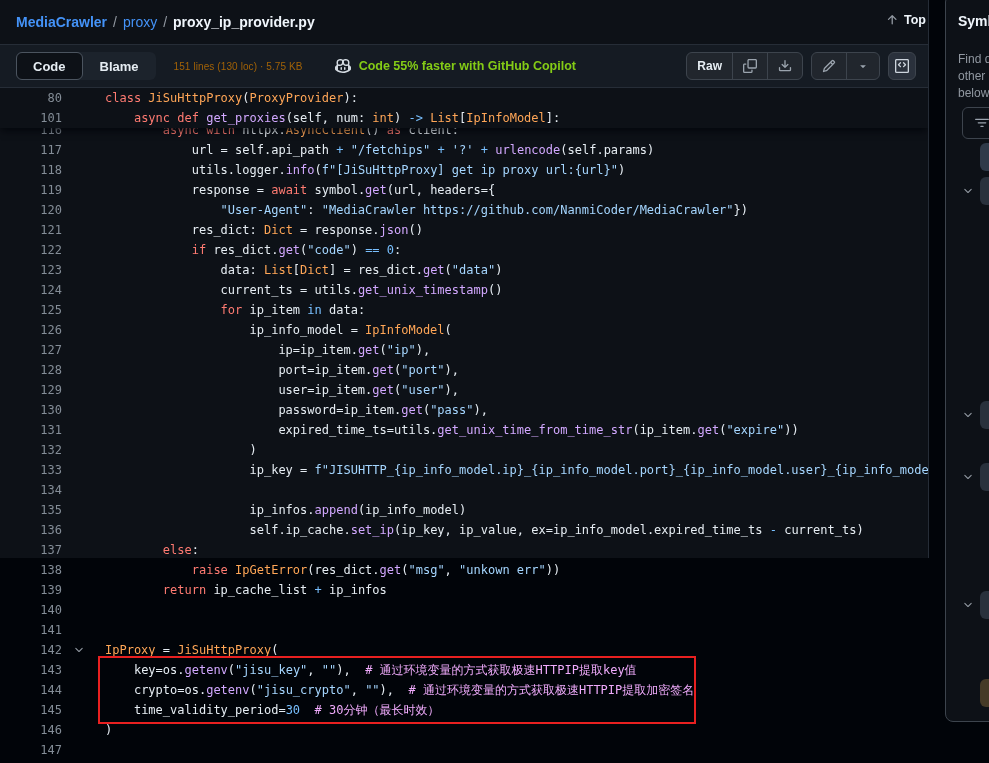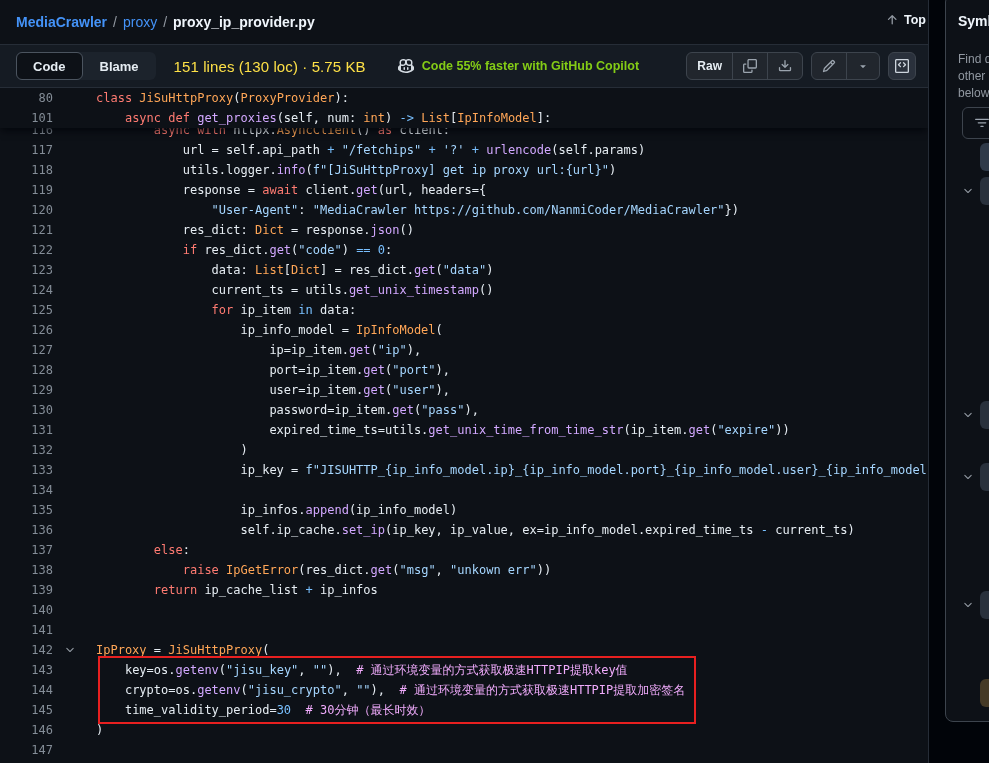--- a/index.html
+++ b/index.html
@@ -5,21 +5,21 @@
   * { margin:0; padding:0; box-sizing:border-box; }
   html,body { width:989px; height:763px; overflow:hidden; }
   body {
     background:#010409;
     font-family:"Liberation Sans","DejaVu Sans",sans-serif;
     color:#e6edf3;
     position:relative;
   }
   
   .file-card{
-    position:absolute; left:0; top:0; width:929px; height:763px;
+    position:absolute; left:0; top:0; width:929px; height:558px;
     background:#0d1117; border-right:1px solid #262d37;
   }
   .breadcrumb-row{
     height:44px; display:flex; align-items:center; padding:0 16px;
     font-size:14px;
   }
   .breadcrumb-row a{ color:#4493f8; text-decoration:none; cursor:pointer; }
   .crumb-repo{ font-weight:700; }
   .crumb-sep{ color:#9198a1; margin:0 6px; }
   .crumb-file{ font-weight:700; color:#f0f6fc; }
@@ -35,42 +35,42 @@
     display:flex; align-items:center; padding:0 12px 0 16px;
   }
   .seg-control{
     display:flex; background:#1c232c; border-radius:6px; height:28px; align-items:stretch;
   }
   .seg{
     padding:0 16px; display:flex; align-items:center; font-size:13px; font-weight:600;
     color:#e6edf3; border-radius:6px; cursor:pointer; border:1px solid transparent;
   }
   .seg.active{ background:#0d1117; border:1px solid #4b545f; }
-  .file-meta{ margin-left:18px; font-size:15px; color:#fde047; letter-spacing:.1px; }
+  .file-meta{ margin-left:18px; font-size:10px; color:#a16207; letter-spacing:.1px; }
   .copilot{ margin-left:32px; display:flex; align-items:center; gap:8px;
     font-size:12.5px; font-weight:700; color:#84cc16; }
   .copilot svg{ fill:#d5dce3; }
   .toolbar-right{ margin-left:auto; display:flex; align-items:center; gap:8px; }
   .btn-group{ display:flex; height:28px; border:1px solid #3d444d; border-radius:6px;
     background:#21262d; overflow:hidden; }
   .btn-seg{ display:flex; align-items:center; justify-content:center; padding:0 10px;
     font-size:12px; font-weight:600; color:#e6edf3; cursor:pointer; }
   .btn-seg + .btn-seg{ border-left:1px solid #3d444d; }
   .btn-seg svg{ fill:#9ba4ae; }
   .icon-btn{
     width:28px; height:28px; border:1px solid #3d444d; border-radius:6px;
     display:flex; align-items:center; justify-content:center; background:#21262d; cursor:pointer;
   }
   .icon-btn.pressed{ background:#2a313c; }
   .icon-btn svg{ fill:#cdd5dd; }
   
   .code-body{ position:relative; width:100%; height:675px; overflow:hidden;
     font-family:"DejaVu Sans Mono","Liberation Mono",monospace; font-size:12px; }
   .code-lines{ padding-top:32px; }
-  .code-row{ height:20px; line-height:20px; display:flex; white-space:pre; overflow:hidden; }
+  .code-row{ height:20px; line-height:20px; display:flex; white-space:pre; overflow:hidden;margin-left:9px; }
   .ln{ flex:0 0 53px; text-align:right; color:#848d97; cursor:pointer; user-select:none; }
   .fold-slot{ flex:0 0 43px; position:relative; }
   .fold-slot svg{ position:absolute; left:11px; top:4px; fill:#9198a1; cursor:pointer; }
   .code-text{ flex:1 1 auto; overflow:hidden; }
   .tok-k{ color:#ff7b72; } .tok-t{ color:#ffa657; } .tok-f{ color:#d2a8ff; }
   .tok-s{ color:#a5d6ff; } .tok-o{ color:#79c0ff; } .tok-c{ color:#f0abfc; }
   .tok-p{ color:#e6edf3; }
   .sticky-block{
     position:absolute; left:0; top:0; width:100%; z-index:3; background:#0d1117;
     box-shadow:0 4px 7px -1px rgba(1,4,9,.75);
@@ -169,21 +169,21 @@
           </svg>
       </div>
     </div>
   </div>
 
   <div class="code-body">
     <div class="code-lines" id="code-lines">
         <div class="code-row"><span class="ln">116</span><span class="fold-slot"></span><span class="code-text"><span class="tok-p">        </span><span class="tok-k">async with </span><span class="tok-p">httpx.</span><span class="tok-t">AsyncClient</span><span class="tok-p">() </span><span class="tok-k">as</span><span class="tok-p"> client:</span></span></div>
         <div class="code-row"><span class="ln">117</span><span class="fold-slot"></span><span class="code-text"><span class="tok-p">            </span><span class="tok-p">url = self.api_path </span><span class="tok-o">+</span><span class="tok-p"> </span><span class="tok-s">"/fetchips"</span><span class="tok-p"> </span><span class="tok-o">+</span><span class="tok-p"> </span><span class="tok-s">'?'</span><span class="tok-p"> </span><span class="tok-o">+</span><span class="tok-p"> </span><span class="tok-f">urlencode</span><span class="tok-p">(self.params)</span></span></div>
         <div class="code-row"><span class="ln">118</span><span class="fold-slot"></span><span class="code-text"><span class="tok-p">            </span><span class="tok-p">utils.logger.</span><span class="tok-f">info</span><span class="tok-p">(</span><span class="tok-s">f"[JiSuHttpProxy] get ip proxy url:{url}"</span><span class="tok-p">)</span></span></div>
-        <div class="code-row"><span class="ln">119</span><span class="fold-slot"></span><span class="code-text"><span class="tok-p">            </span><span class="tok-p">response = </span><span class="tok-k">await</span><span class="tok-p"> client.</span><span class="tok-f">get</span><span class="tok-p">(url, headers={</span></span></div>
+        <div class="code-row"><span class="ln">119</span><span class="fold-slot"></span><span class="code-text"><span class="tok-p">            </span><span class="tok-p">response = </span><span class="tok-k">await</span><span class="tok-p"> symbol.</span><span class="tok-f">get</span><span class="tok-p">(url, headers={</span></span></div>
         <div class="code-row"><span class="ln">120</span><span class="fold-slot"></span><span class="code-text"><span class="tok-p">                </span><span class="tok-s">"User-Agent"</span><span class="tok-p">: </span><span class="tok-s">"MediaCrawler https://github.com/NanmiCoder/MediaCrawler"</span><span class="tok-p">})</span></span></div>
         <div class="code-row"><span class="ln">121</span><span class="fold-slot"></span><span class="code-text"><span class="tok-p">            </span><span class="tok-p">res_dict: </span><span class="tok-t">Dict</span><span class="tok-p"> = response.</span><span class="tok-f">json</span><span class="tok-p">()</span></span></div>
         <div class="code-row"><span class="ln">122</span><span class="fold-slot"></span><span class="code-text"><span class="tok-p">            </span><span class="tok-k">if</span><span class="tok-p"> res_dict.</span><span class="tok-f">get</span><span class="tok-p">(</span><span class="tok-s">"code"</span><span class="tok-p">) </span><span class="tok-o">==</span><span class="tok-p"> </span><span class="tok-o">0</span><span class="tok-p">:</span></span></div>
         <div class="code-row"><span class="ln">123</span><span class="fold-slot"></span><span class="code-text"><span class="tok-p">                </span><span class="tok-p">data: </span><span class="tok-t">List</span><span class="tok-p">[</span><span class="tok-t">Dict</span><span class="tok-p">] = res_dict.</span><span class="tok-f">get</span><span class="tok-p">(</span><span class="tok-s">"data"</span><span class="tok-p">)</span></span></div>
         <div class="code-row"><span class="ln">124</span><span class="fold-slot"></span><span class="code-text"><span class="tok-p">                </span><span class="tok-p">current_ts = utils.</span><span class="tok-f">get_unix_timestamp</span><span class="tok-p">()</span></span></div>
         <div class="code-row"><span class="ln">125</span><span class="fold-slot"></span><span class="code-text"><span class="tok-p">                </span><span class="tok-k">for</span><span class="tok-p"> ip_item </span><span class="tok-o">in</span><span class="tok-p"> data:</span></span></div>
         <div class="code-row"><span class="ln">126</span><span class="fold-slot"></span><span class="code-text"><span class="tok-p">                    </span><span class="tok-p">ip_info_model = </span><span class="tok-t">IpInfoModel</span><span class="tok-p">(</span></span></div>
         <div class="code-row"><span class="ln">127</span><span class="fold-slot"></span><span class="code-text"><span class="tok-p">                        </span><span class="tok-p">ip=ip_item.</span><span class="tok-f">get</span><span class="tok-p">(</span><span class="tok-s">"ip"</span><span class="tok-p">),</span></span></div>
         <div class="code-row"><span class="ln">128</span><span class="fold-slot"></span><span class="code-text"><span class="tok-p">                        </span><span class="tok-p">port=ip_item.</span><span class="tok-f">get</span><span class="tok-p">(</span><span class="tok-s">"port"</span><span class="tok-p">),</span></span></div>
         <div class="code-row"><span class="ln">129</span><span class="fold-slot"></span><span class="code-text"><span class="tok-p">                        </span><span class="tok-p">user=ip_item.</span><span class="tok-f">get</span><span class="tok-p">(</span><span class="tok-s">"user"</span><span class="tok-p">),</span></span></div>

